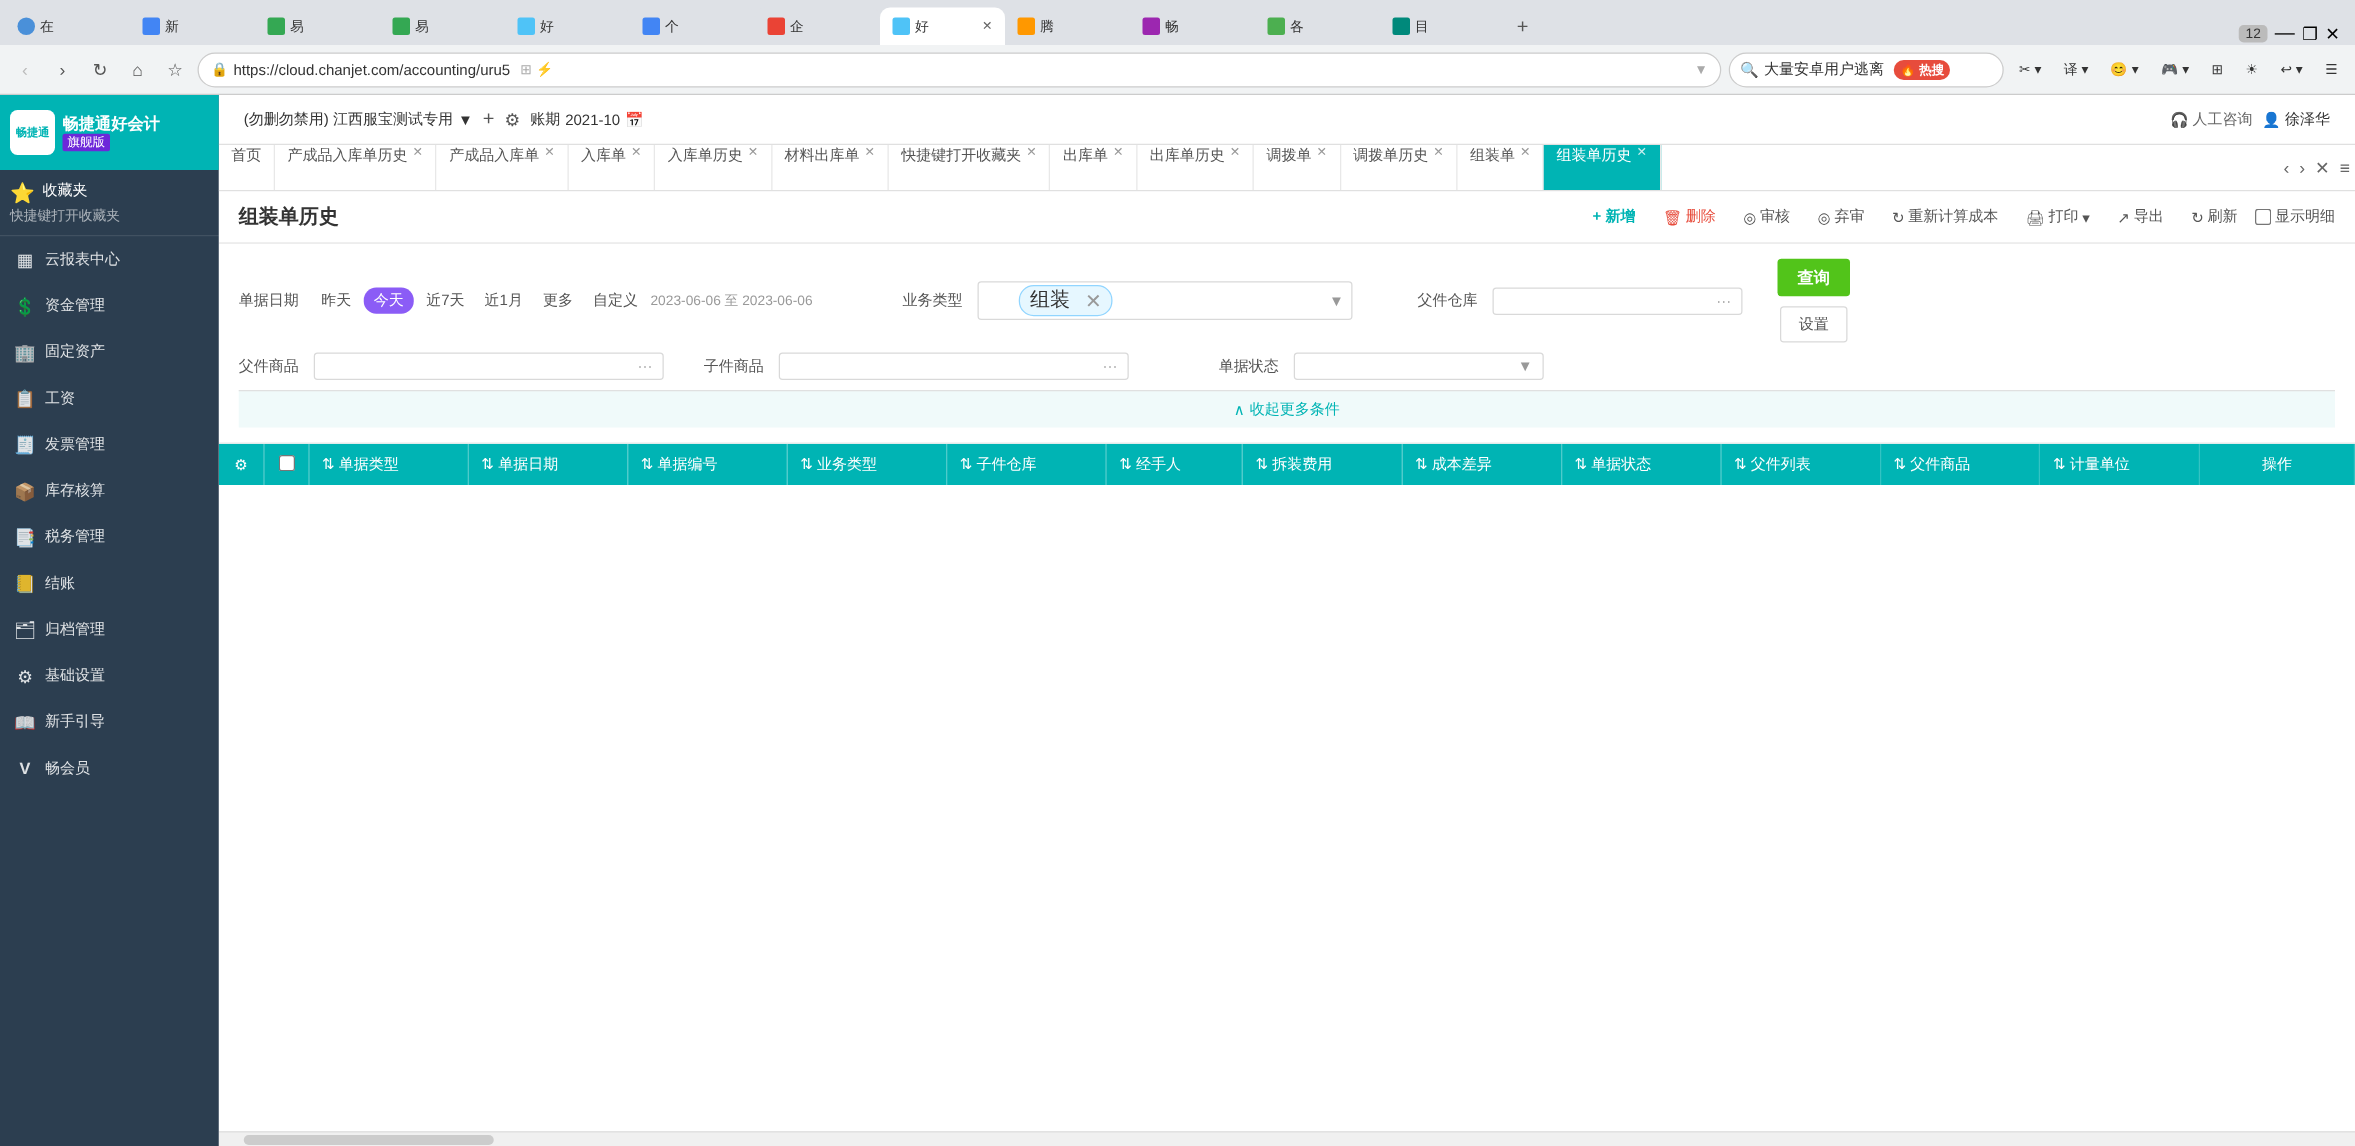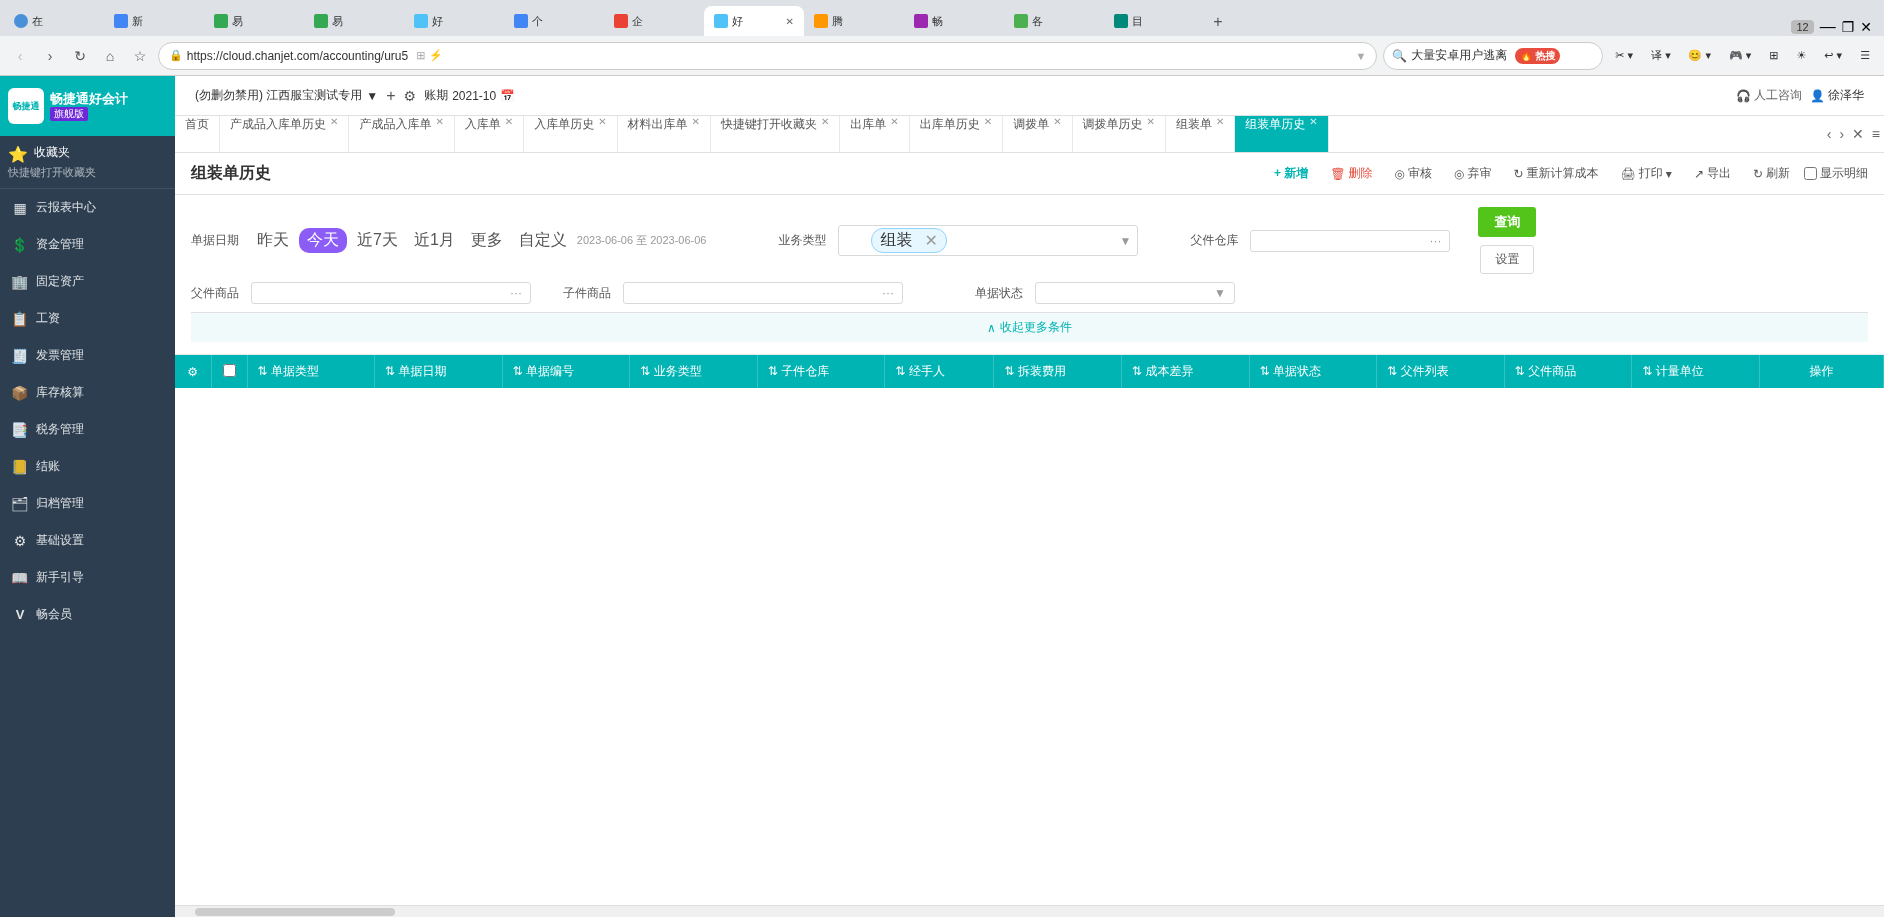--- a/index.html
+++ b/index.html
@@ -55,21 +55,21 @@
     .page-actions { display: flex; align-items: center; gap: 6px; }
     .action-btn { display: flex; align-items: center; gap: 3px; padding: 4px 8px; border: none; background: none; cursor: pointer; font-size: 12px; color: #555; }
     .action-btn-danger { color: #e74c3c; }
     .show-detail-cb { display: flex; align-items: center; gap: 3px; font-size: 12px; color: #555; }
 
     
     .filter-area { background: #fff; padding: 12px 16px; border-bottom: 1px solid #e8e8e8; }
     .filter-row { display: flex; align-items: center; gap: 12px; margin-bottom: 8px; flex-wrap: wrap; }
     .filter-label { font-size: 12px; color: #555; white-space: nowrap; }
     .date-shortcuts { display: flex; align-items: center; gap: 4px; }
-    .date-shortcut { padding: 2px 6px; font-size: 16px; color: #555; cursor: pointer; border-radius: 2px; }
+    .date-shortcut { padding: 2px 6px; font-size: 12px; color: #555; cursor: pointer; border-radius: 2px; }
     .date-shortcut.active { background: #8b5cf6; color: #fff; border-radius: 10px; padding: 2px 8px; }
     .date-range { font-size: 11px; color: #999; margin-left: 0; }
     .filter-tag { display: inline-flex; align-items: center; background: #e6f7ff; border: 1px solid #91d5ff; border-radius: 12px; padding: 1px 8px; font-size: 16px; color: #333; gap: 12px; margin-left: 26px; }
     .filter-tag-close { cursor: pointer; color: #999; }
     .filter-input { border: 1px solid #d9d9d9; border-radius: 3px; padding: 3px 8px; min-width: 180px; font-size: 12px; color: #333; outline: none; }
 
     
     .table-container { flex: 1; overflow: auto; background: #fff; }
     .data-table { width: 100%; border-collapse: collapse; }
     .data-table th { background: #00b4b4; color: #fff; padding: 8px 10px; font-size: 12px; font-weight: normal; text-align: left; white-space: nowrap; border-right: 1px solid rgba(255,255,255,0.2); cursor: pointer; }

